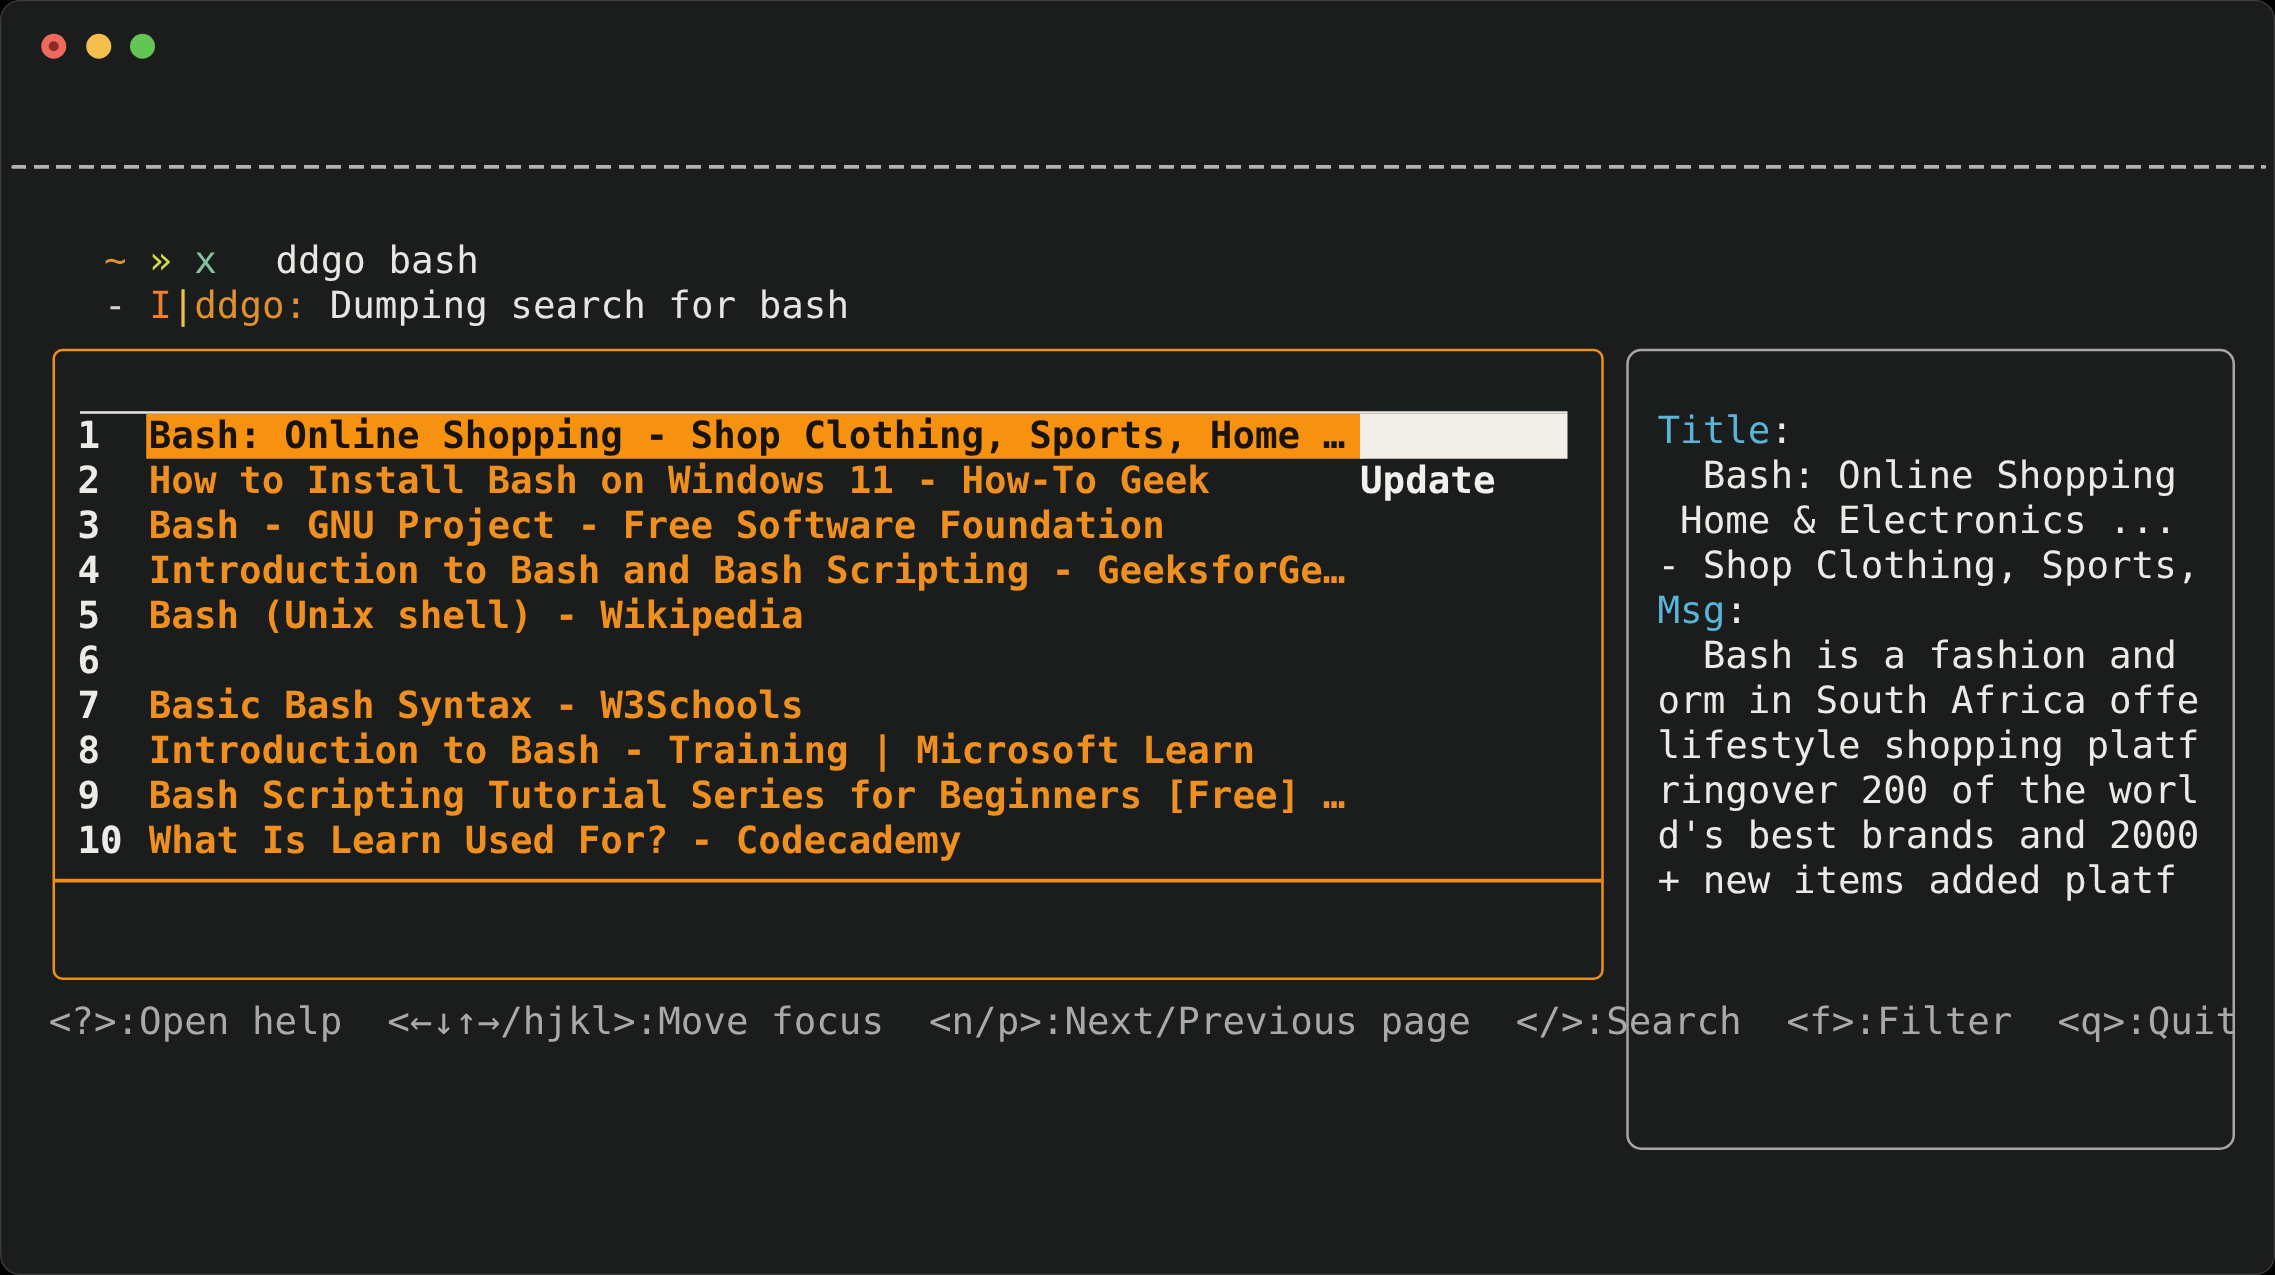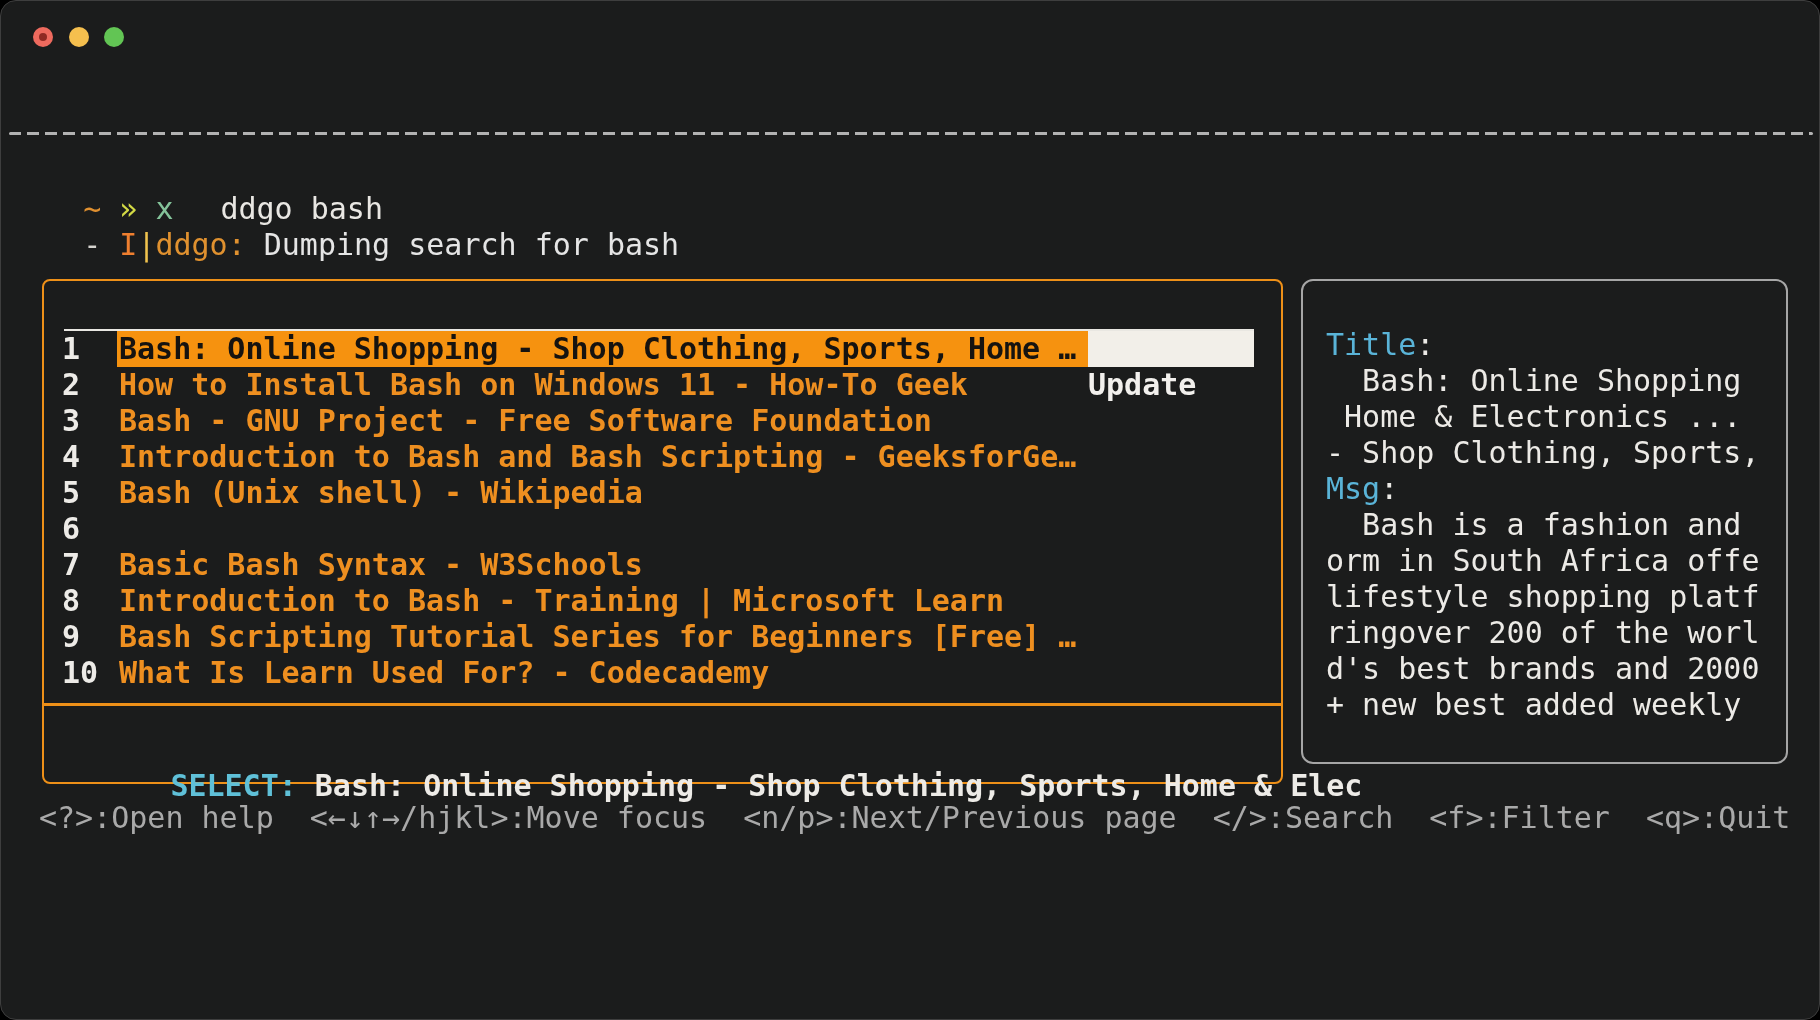--- a/index.html
+++ b/index.html
@@ -42,21 +42,21 @@
   .rtitle{position:absolute;left:75px;color:#ee8f20;}
   .hl{position:absolute;left:73px;top:0;width:973px;height:36px;background:#f6920f;}
   .update-cell{position:absolute;left:1044px;top:0;width:166px;height:36px;background:#f2efe9;}
   .trow.selected .rtitle{color:#161310;}
   .trow.selected .num{color:#edebe7;}
   .tdivider{position:absolute;left:0;right:0;top:422px;height:3px;background:#ee9018;}
   .select-line{position:absolute;left:18px;top:451px;height:36px;white-space:pre;}
   .sel-label{color:#5fc0d8;margin-right:18px;}
   .sel-value{color:#edebe7;}
   
-  .detail{position:absolute;left:1300px;top:278px;width:487px;height:485px;box-sizing:border-box;
+  .detail{position:absolute;left:1300px;top:278px;width:487px;height:641px;box-sizing:border-box;
           border:2px solid #a6a6a6;border-radius:12px;padding:46px 0 0 23px;}
   .dline{height:36px;white-space:pre;color:#eceae6;}
   .dkey{color:#5ab4d8;}
   
   .help{position:absolute;left:38px;top:799px;height:36px;color:#a9a9a9;white-space:pre;}
   .help-item{margin-right:36px;display:inline-block;}
 </style>
 </head>
 <body>
 
@@ -90,36 +90,33 @@
         <div class="trow"><span class="num">3</span><span class="rtitle">Bash - GNU Project - Free Software Foundation</span></div>
         <div class="trow"><span class="num">4</span><span class="rtitle">Introduction to Bash and Bash Scripting - GeeksforGe…</span></div>
         <div class="trow"><span class="num">5</span><span class="rtitle">Bash (Unix shell) - Wikipedia</span></div>
         <div class="trow"><span class="num">6</span></div>
         <div class="trow"><span class="num">7</span><span class="rtitle">Basic Bash Syntax - W3Schools</span></div>
         <div class="trow"><span class="num">8</span><span class="rtitle">Introduction to Bash - Training | Microsoft Learn</span></div>
         <div class="trow"><span class="num">9</span><span class="rtitle">Bash Scripting Tutorial Series for Beginners [Free] …</span></div>
         <div class="trow"><span class="num">10</span><span class="rtitle">What Is Learn Used For? - Codecademy</span></div>
       </div>
     <div class="tdivider"></div>
-    <div class="select-line">
-      <span class="sel-label">SELECT:</span><span class="sel-value">Bash: Online Shopping - Shop Clothing, Sports, Home &amp; Elec</span>
-    </div>
   </div>
 
   <div class="detail">
     <div id="detail-lines">
         <div class="dline"><span class="dkey">Title</span><span class="dtext">:</span></div>
         <div class="dline"><span class="dtext">  Bash: Online Shopping</span></div>
         <div class="dline"><span class="dtext"> Home &amp; Electronics ...</span></div>
         <div class="dline"><span class="dtext">- Shop Clothing, Sports,</span></div>
         <div class="dline"><span class="dkey">Msg</span><span class="dtext">:</span></div>
         <div class="dline"><span class="dtext">  Bash is a fashion and</span></div>
         <div class="dline"><span class="dtext">orm in South Africa offe</span></div>
         <div class="dline"><span class="dtext">lifestyle shopping platf</span></div>
         <div class="dline"><span class="dtext">ringover 200 of the worl</span></div>
         <div class="dline"><span class="dtext">d's best brands and 2000</span></div>
-        <div class="dline"><span class="dtext">+ new best added weekly</span></div>
+        <div class="dline"><span class="dtext">+ new items added platf</span></div>
       </div>
   </div>
 
   <div class="help" id="help-bar"><span class="help-item">&lt;?&gt;:Open help</span><span class="help-item">&lt;←↓↑→/hjkl&gt;:Move focus</span><span class="help-item">&lt;n/p&gt;:Next/Previous page</span><span class="help-item">&lt;/&gt;:Search</span><span class="help-item">&lt;f&gt;:Filter</span><span class="help-item">&lt;q&gt;:Quit</span></div>
 
 </div>
 
 </body></html>

